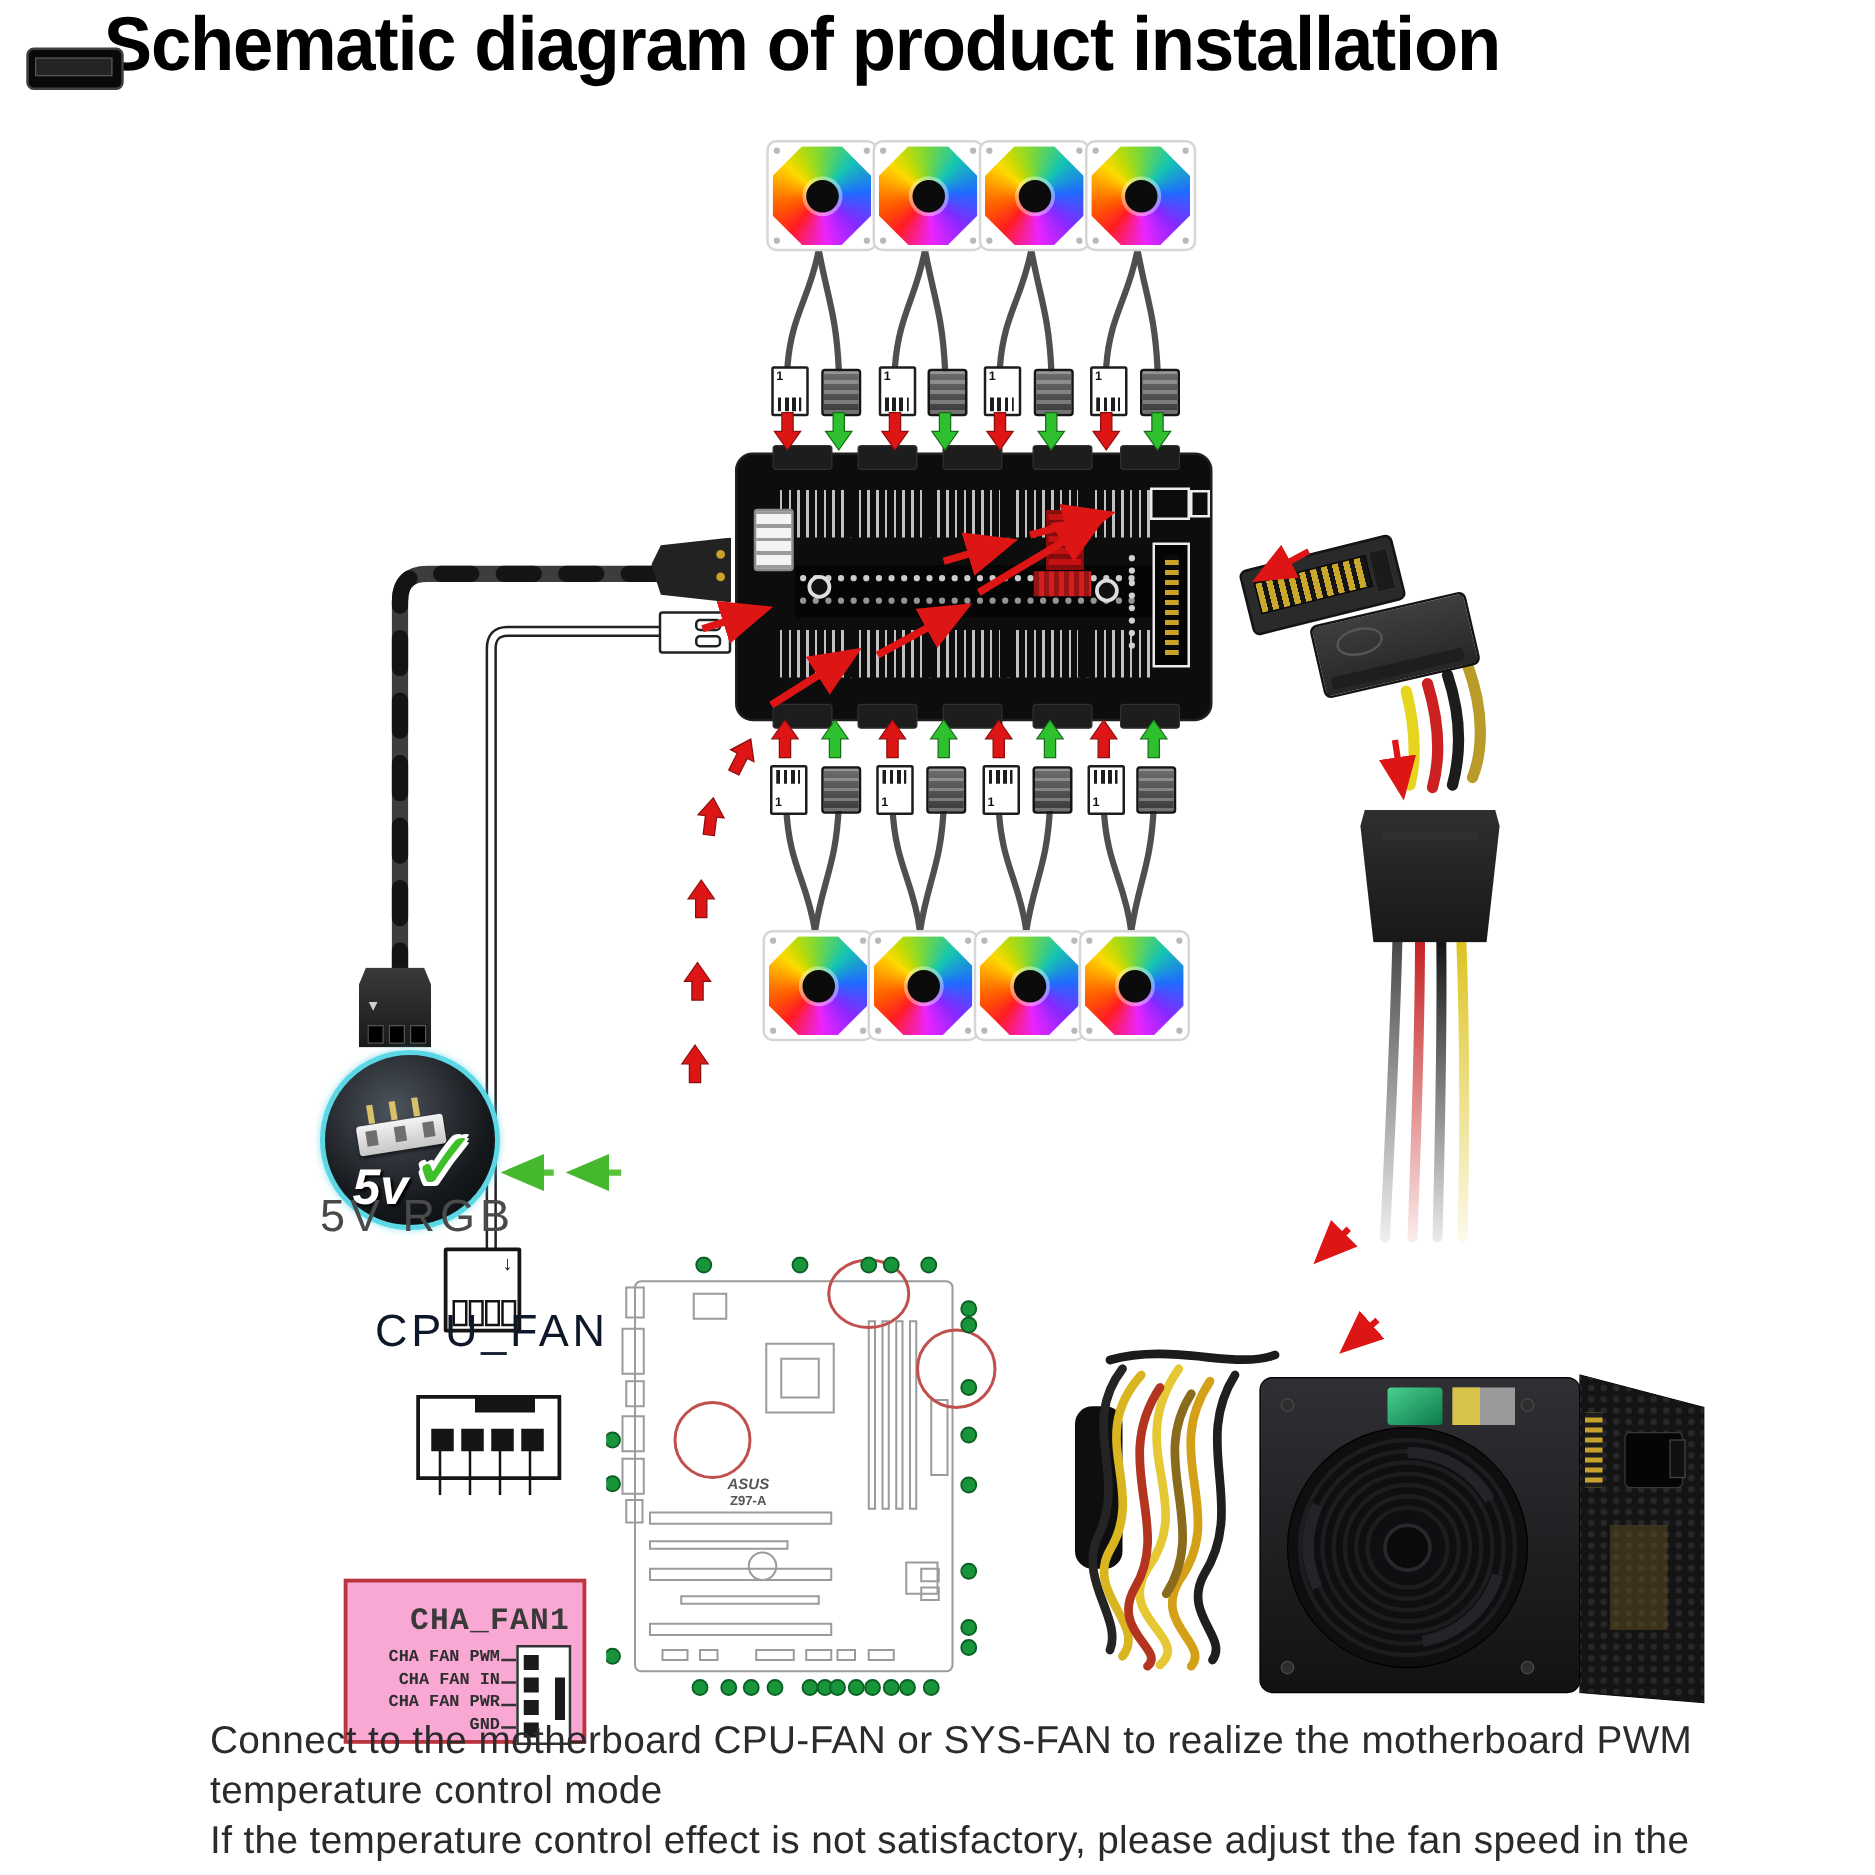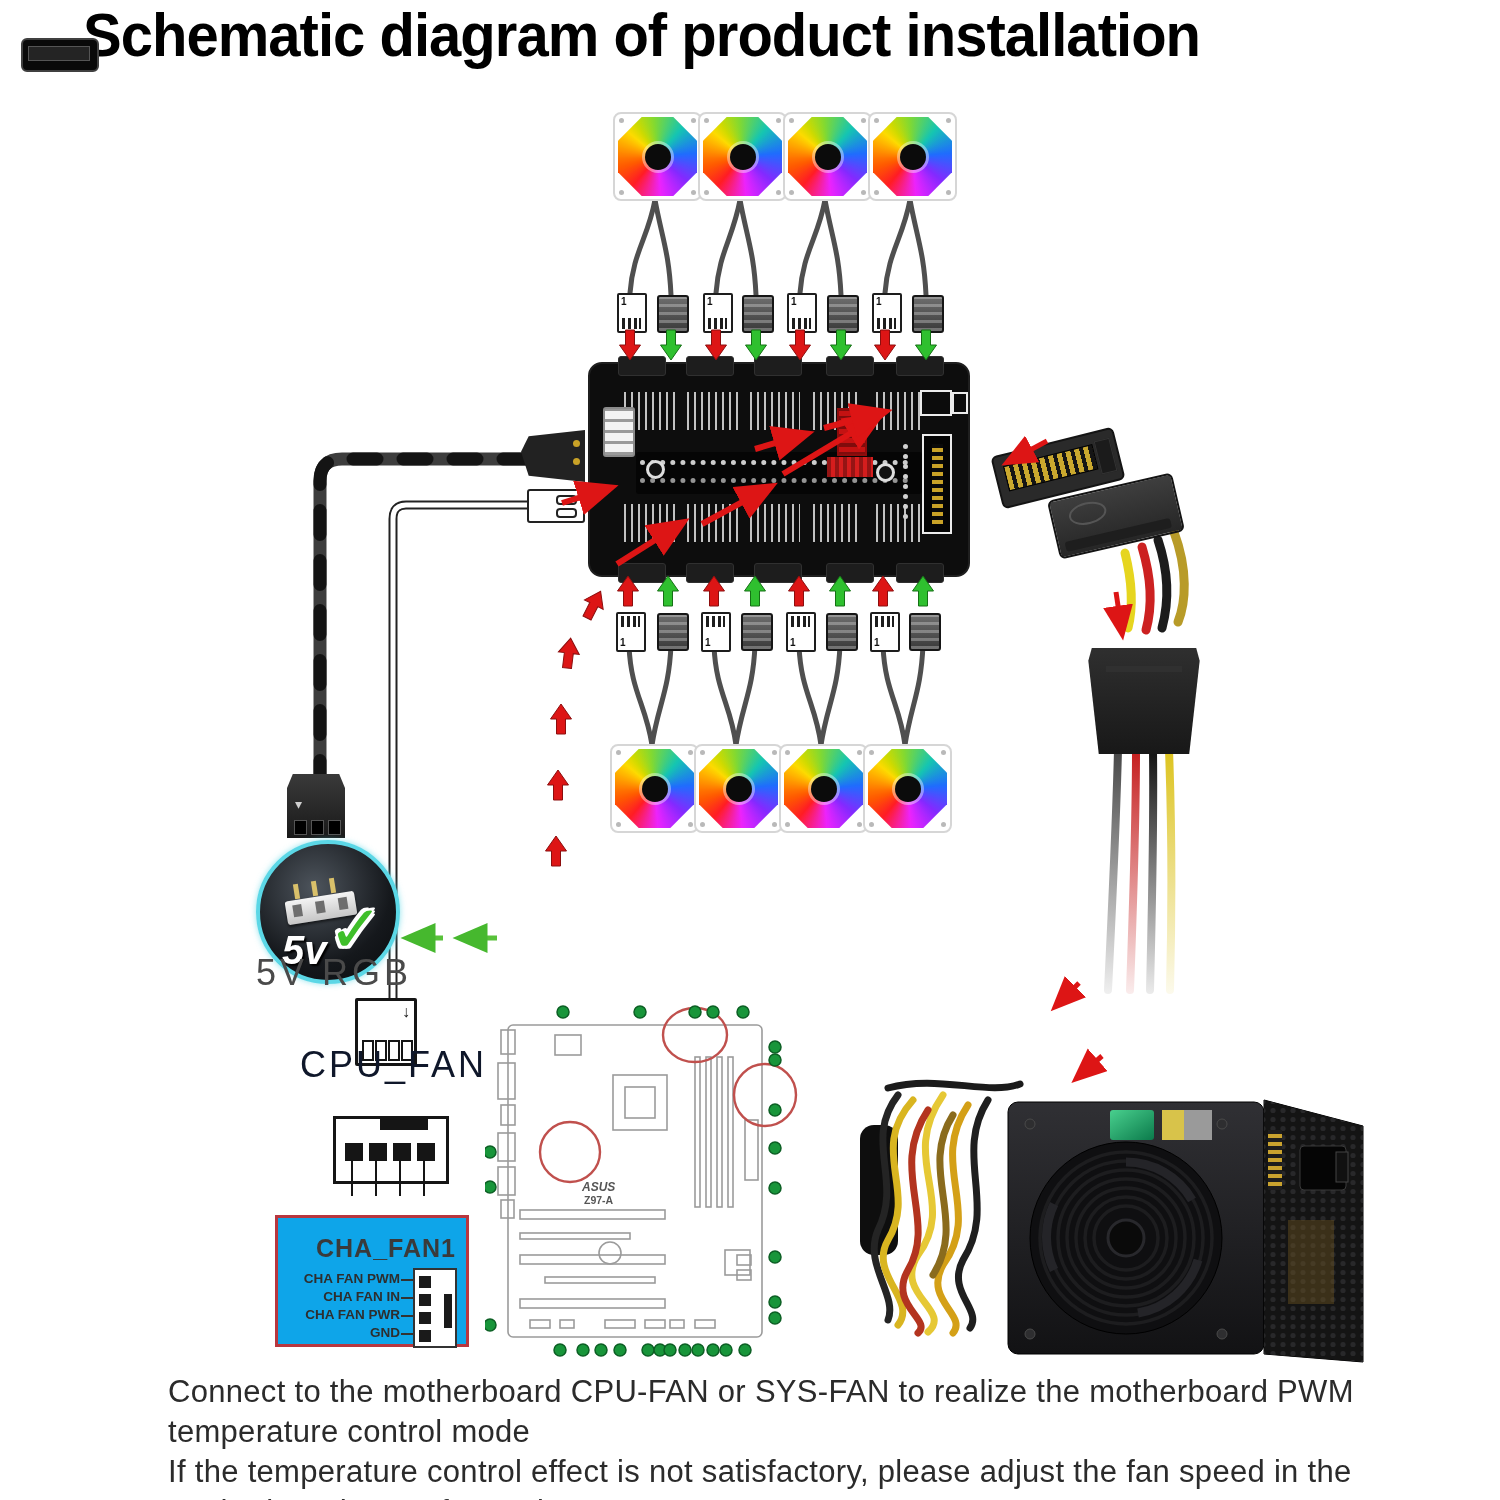--- a/index.html
+++ b/index.html
@@ -89,21 +89,21 @@
   .cpu-plug{left:355px;top:998px;width:56px;height:62px;background:#fff;border:3px solid #151515;border-radius:2px;}
   .cpu-plug .pn{position:absolute;bottom:2px;width:8px;height:17px;border:2px solid #151515;background:#fff;}
   .cpu-plug .aglyph{position:absolute;right:4px;top:2px;font-size:16px;font-weight:bold;color:#151515;}
   .cpu-label{left:300px;top:1044px;font-size:36px;color:#0f172a;letter-spacing:3px;}
   .hdr4{left:333px;top:1116px;width:110px;height:62px;background:#fff;border:3px solid #151515;}
   .hdr4 .tab{position:absolute;left:44px;top:-1px;width:48px;height:12px;background:#151515;}
   .hdr4 .sq{position:absolute;top:24px;width:18px;height:18px;background:#151515;}
   .pinline{width:2px;height:38px;background:#151515;}
 
   
-  .chabox{left:275px;top:1215px;width:188px;height:126px;background:#0ea5e9;border:3px solid var(--cha-fan-border,#b8373f);}
+  .chabox{left:275px;top:1263px;width:188px;height:126px;background:#f9a8d4;border:3px solid var(--cha-fan-border,#b8373f);font-family:Liberation Mono, monospace;}
   .cha-title{position:absolute;right:10px;top:16px;font-size:25px;font-weight:bold;color:#3a3a3a;letter-spacing:1px;}
   .cha-rows{position:absolute;left:8px;top:52px;width:114px;}
   .cha-rows div{font-size:13.5px;font-weight:bold;color:#2e2e2e;text-align:right;height:18px;line-height:18px;}
   .cha-line{position:absolute;left:123px;width:12px;height:2px;background:#333;}
   .cha-hdr{position:absolute;left:135px;top:50px;width:40px;height:76px;border:2px solid #333;background:#fff;}
   .cha-hdr .sq{position:absolute;left:4px;width:12px;height:12px;background:#1a1a1a;}
   .cha-hdr .notch{position:absolute;right:3px;top:24px;width:8px;height:34px;background:#1a1a1a;}
 
   
   .note{color:#3d3d3d;font-size:24px;letter-spacing:.3px;white-space:nowrap;}

